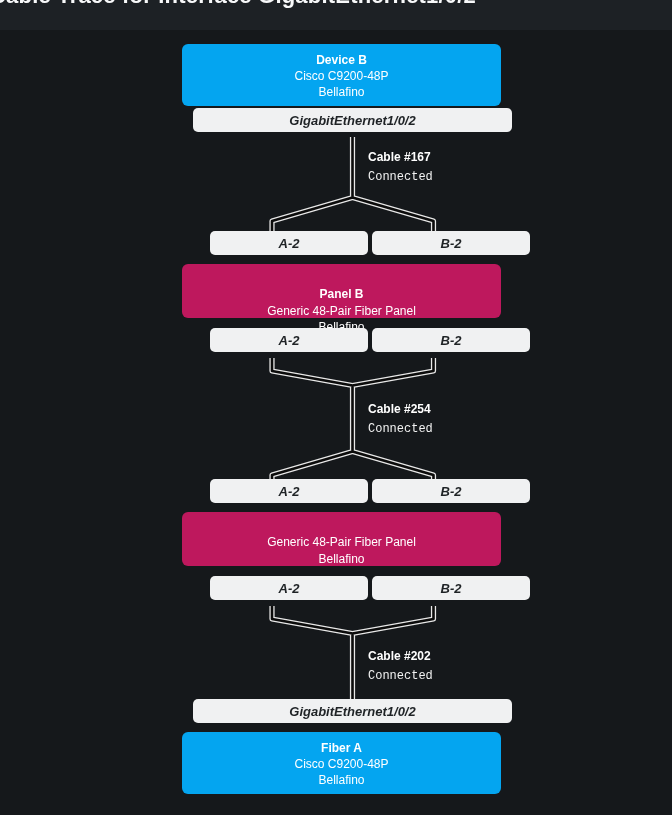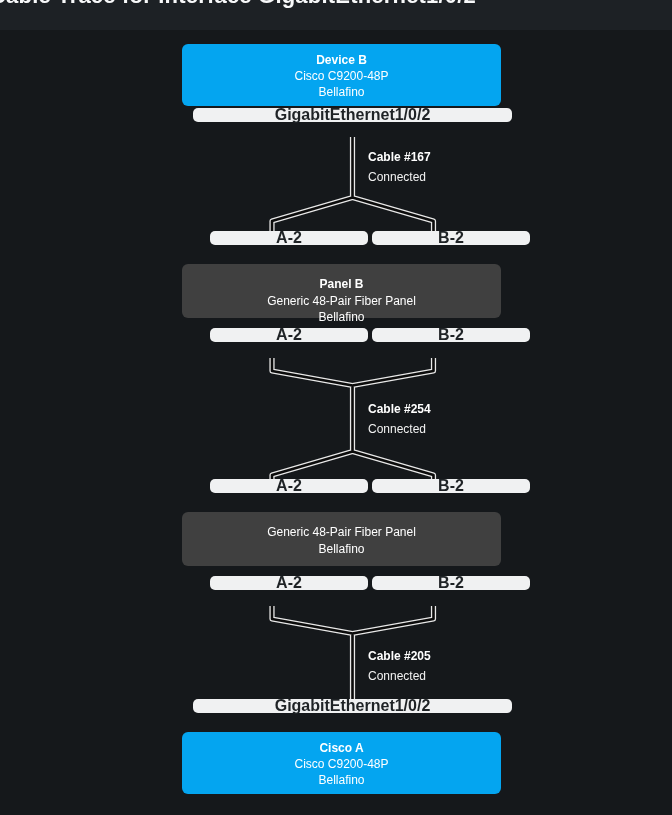--- a/index.html
+++ b/index.html
@@ -21,37 +21,37 @@
   
   svg.cable-layer{position:absolute;left:0;top:0;width:672px;height:815px;}
   .cable-outline path{fill:none;stroke:#e8e8e8;stroke-width:5.2;stroke-linejoin:round;}
   .cable-core path{fill:none;stroke:#0b0b0b;stroke-width:2.6;stroke-linejoin:round;}
   
   .node{
     position:absolute;left:182px;width:319px;box-sizing:border-box;
     border-radius:6px;text-align:center;color:#fff;
   }
   .device-box{background:#04a5f0;height:62px;padding-top:8px;}
-  .panel-box{background:#404040;height:54px;padding-top:12px;}
+  .panel-box{background:#be185d;height:54px;padding-top:22px;}
   .node .line{display:block;font-size:12px;line-height:16px;}
   .panel-box .line{line-height:16.5px;}
   .node .line.bold{font-weight:bold;}
   .term-box{
-    position:absolute;box-sizing:border-box;height:14px;
+    position:absolute;box-sizing:border-box;height:24px;
     background:#f0f1f2;border-radius:5px;color:#1f2326;
-    font-size:16px;font-weight:bold;
-    display:flex;align-items:center;justify-content:center;
+    font-size:13px;font-weight:bold;
+    display:flex;align-items:center;justify-content:center;font-style:italic;
   }
   .iface{left:193px;width:319px;}
   .port-a{left:210px;width:158px;}
   .port-b{left:372px;width:158px;}
   
   .cable-label{position:absolute;left:368px;color:#f2f2f2;font-size:12px;}
   .cable-label .name{display:block;font-weight:bold;color:#fff;line-height:14px;}
-  .cable-label .status{display:block;margin-top:6px;line-height:14px;}
+  .cable-label .status{display:block;margin-top:6px;line-height:14px;font-family:Liberation Mono, monospace;}
 </style>
 </head>
 <body>
 
 <div class="topbar">
   <h1 class="page-title">Cable Trace for Interface GigabitEthernet1/0/2</h1>
 </div>
 
 <svg class="cable-layer">
   <g class="cable-outline">
@@ -96,22 +96,22 @@
 <div class="term-box port-a" style="top:479px">A-2</div>
 <div class="term-box port-b" style="top:479px">B-2</div>
 <div class="node panel-box" style="top:512px">
   <span class="line">Generic 48-Pair Fiber Panel</span>
   <span class="line">Bellafino</span>
 </div>
 <div class="term-box port-a" style="top:576px">A-2</div>
 <div class="term-box port-b" style="top:576px">B-2</div>
 
 <div class="cable-label" style="top:649px">
-  <span class="name">Cable #205</span>
+  <span class="name">Cable #202</span>
   <span class="status">Connected</span>
 </div>
 
 <div class="term-box iface" style="top:699px">GigabitEthernet1/0/2</div>
 <div class="node device-box" style="top:732px">
-  <span class="line bold">Cisco A</span>
+  <span class="line bold">Fiber A</span>
   <span class="line">Cisco C9200-48P</span>
   <span class="line">Bellafino</span>
 </div>
 
 </body></html>

